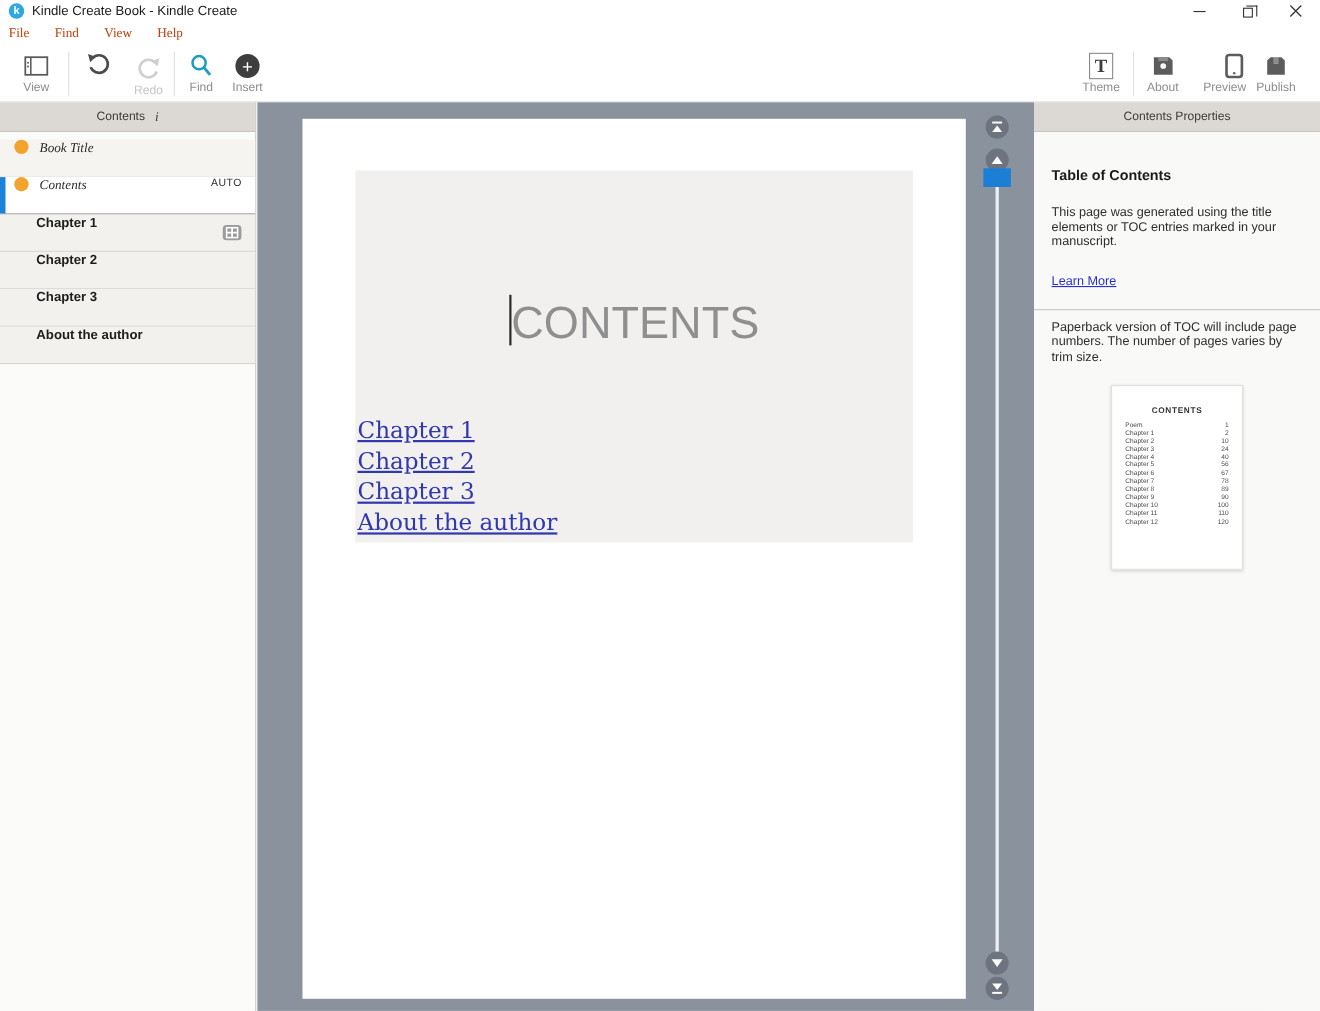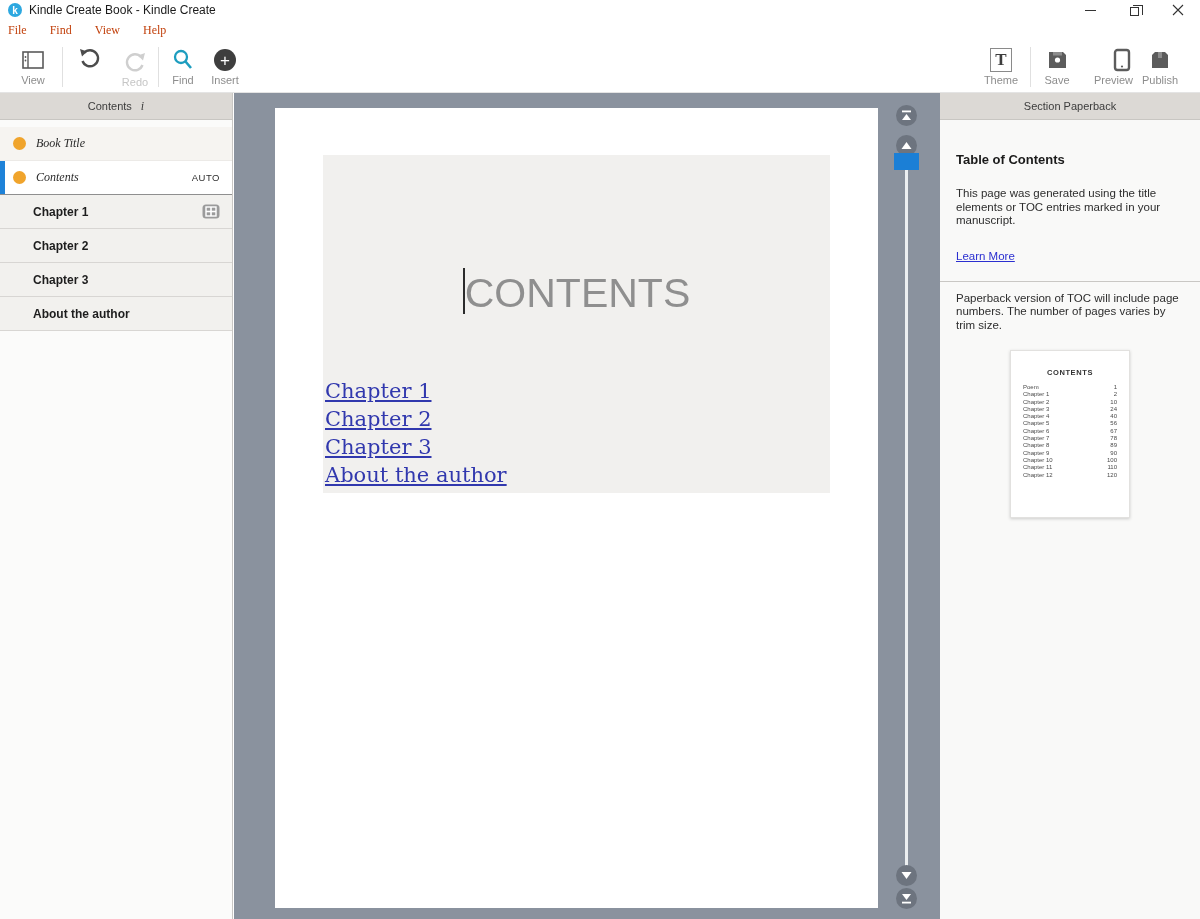--- a/index.html
+++ b/index.html
@@ -31,21 +31,21 @@
   .theme-box { width:22px; height:24px; border:1px solid #8a8a8a; display:flex; align-items:center; justify-content:center;
                font-family:"Liberation Serif", serif; font-weight:bold; font-size:17px; color:#3e3e3e; }
 
   
   .content { position:absolute; top:93px; left:0; right:0; bottom:0; }
 
   .sidebar { position:absolute; top:0; left:0; width:233px; bottom:0; background:#fbfbfa; border-right:1px solid #c9c7c4; }
   .panel-header { height:27px; background:#dcd9d5; border-bottom:1px solid #c8c6c2; display:flex; align-items:center; justify-content:center; font-size:11px; color:#3c3c3c; }
   .info-i { font-family:"Liberation Serif", serif; font-style:italic; font-size:12px; margin-left:9px; color:#3c3c3c; }
   .sb-rows { margin-top:7px; }
-  .sb-row { position:relative; height:34px; display:flex; align-items:center; }
+  .sb-row { position:relative; height:34px; display:flex; }
   .sb-row .dot { position:absolute; left:13px; width:13px; height:13px; border-radius:50%; background:#f0a42c; }
   .row-booktitle { background:#f6f4f1; border-bottom:1px solid #eceae7; }
   .row-selected { background:#ffffff; border-bottom:1px solid #8f8f8f; }
   .row-selected::before { content:""; position:absolute; left:0; top:0; bottom:0; width:5px; background:#1e82d8; }
   .row-chapter { background:#f2f1ee; border-bottom:1px solid #d8d6d3; }
   .sb-label-italic { font-family:"Liberation Serif", serif; font-style:italic; font-size:12px; color:#2a2a2a; margin-left:36px; }
   .sb-label-bold { font-weight:bold; font-size:12px; color:#1d1d1d; margin-left:33px; }
   .auto-badge { position:absolute; right:12px; font-size:9.5px; color:#2e2e2e; letter-spacing:.5px; }
   .grid-badge { position:absolute; right:12px; top:9px; }
 
@@ -177,21 +177,21 @@
   <div class="tb-sep" style="left:1030px;"></div>
 
   <div class="tb-btn" style="left:1031px;">
     <span class="tb-icon">
       <svg width="24" height="24" viewBox="0 0 24 24">
           <path d="M4 4 h14 l3 3 v13 h-17 z" fill="#5c5c5c"></path>
           <circle cx="12.5" cy="12" r="2.6" fill="#fff"></circle>
           <rect x="8" y="4" width="9" height="3.5" fill="#8c8c8c"></rect>
         </svg>
     </span>
-    <span class="tb-label">Save</span>
+    <span class="tb-label">About</span>
   </div>
 
   <div class="tb-btn" style="left:1081px;align-items:flex-end;">
     <span class="tb-icon">
       <svg width="22" height="24" viewBox="0 0 22 24">
           <rect x="4" y="2" width="14" height="20" rx="2.5" fill="none" stroke="#5c5c5c" stroke-width="2.4"></rect>
           <circle cx="11" cy="18.5" r="1.1" fill="#5c5c5c"></circle>
         </svg>
     </span>
     <span class="tb-label">Preview</span>
@@ -294,21 +294,21 @@
         <svg width="13" height="13" viewBox="0 0 13 13">
             <path d="M6.5 8 L11 2 H2 Z" fill="#fff"></path>
             <rect x="2" y="9.7" width="9" height="1.8" fill="#fff"></rect>
           </svg>
       </div>
     </div>
   </div>
 
   <div class="rightpanel">
     <div class="panel-header">
-      <span>Section Paperback</span>
+      <span>Contents Properties</span>
     </div>
     <div class="rp-body">
       <div class="rp-title">Table of Contents</div>
       <div class="rp-para">This page was generated using the title elements or TOC entries marked in your manuscript.</div>
       <a class="link rp-learnmore" href="#">Learn More</a>
       <hr class="rp-divider">
       <div class="rp-para2">Paperback version of TOC will include page numbers. The number of pages varies by trim size.</div>
 
       <div class="thumb">
         <div class="thumb-title">CONTENTS</div>

